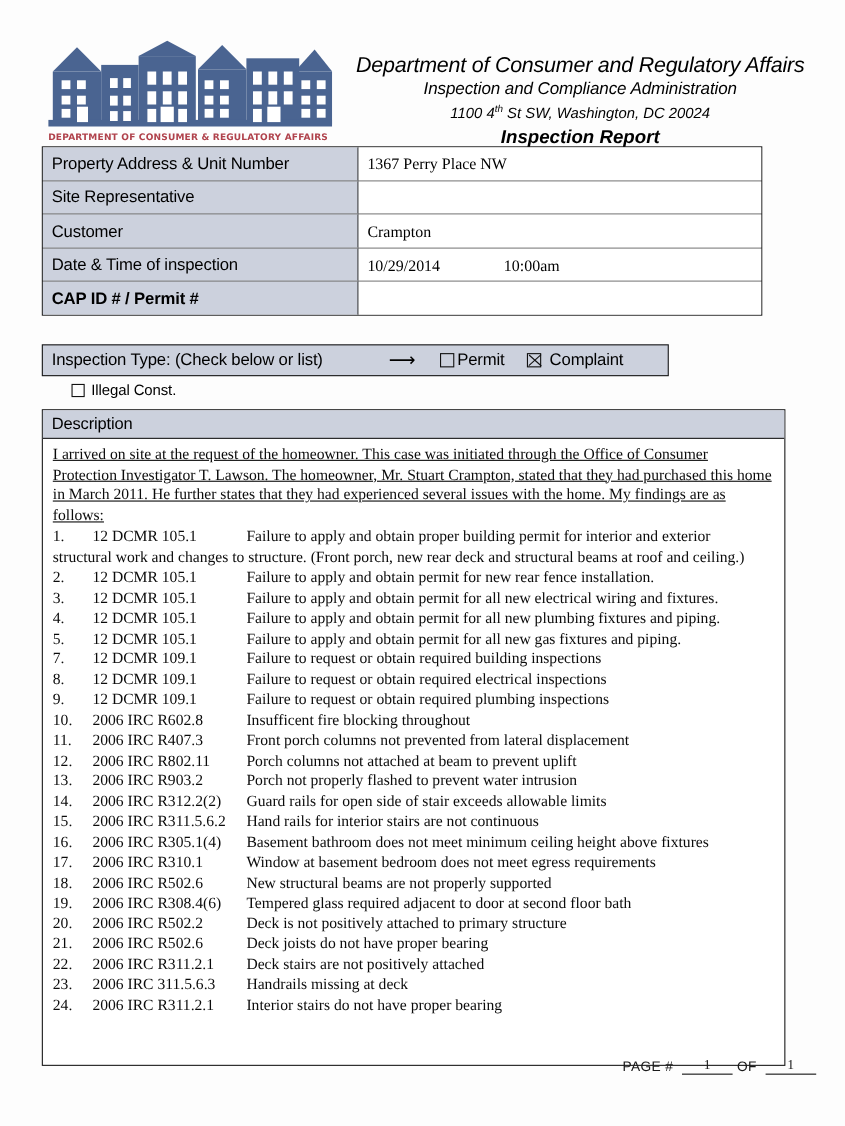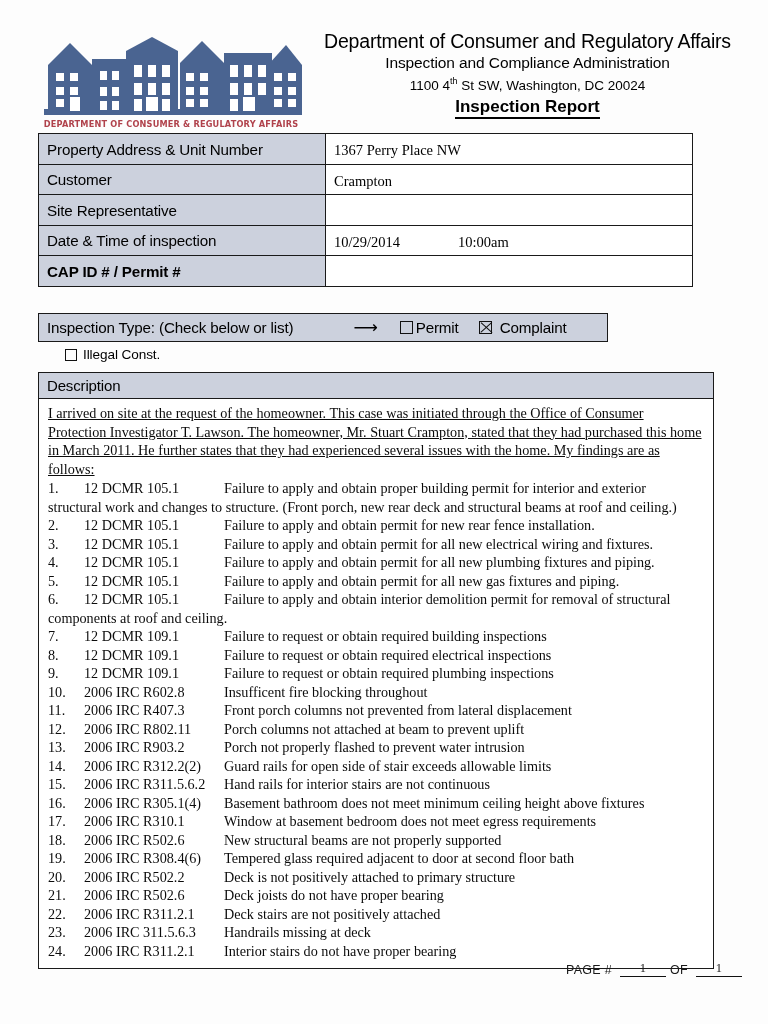--- a/index.html
+++ b/index.html
@@ -41,23 +41,24 @@
     font-weight: bold;
     font-size: 8.2px;
     letter-spacing: 0.18px;
     color: #b0424c;
     margin-top: 2px;
     text-align: center;
     white-space: nowrap;
   }
   .header-text {
     position: absolute;
-    left: 300px; top: 0;
+    left: 300px; top: 18px;
     width: 455px;
     text-align: center;
+    font-style: italic;
   }
   .h-line1 {
     font-size: 19.5px;
     letter-spacing: -0.2px;
     line-height: 23px;
     white-space: nowrap;
   }
   .h-line2 {
     font-size: 15.5px;
     line-height: 19px;
@@ -351,30 +352,30 @@
   <div class="form-table">
 
     <div class="form-row">
       <div class="cell-label">Property Address &amp; Unit Number</div>
       <div class="cell-value">
           <span class="val-main">1367 Perry Place NW</span>
         </div>
     </div>
 
     <div class="form-row">
+      <div class="cell-label">Site Representative</div>
+      <div class="cell-value">
+          <span class="val-main"></span>
+        </div>
+    </div>
+
+    <div class="form-row">
       <div class="cell-label">Customer</div>
       <div class="cell-value">
           <span class="val-main">Crampton</span>
-        </div>
-    </div>
-
-    <div class="form-row">
-      <div class="cell-label">Site Representative</div>
-      <div class="cell-value">
-          <span class="val-main"></span>
         </div>
     </div>
 
 
     <div class="form-row">
       <div class="cell-label">Date &amp; Time of inspection</div>
       <div class="cell-value">
           <span class="val-main">10/29/2014</span>
           <span class="val-time">10:00am</span>
         </div>
@@ -409,21 +410,20 @@
   <div class="desc-box">
     <div class="desc-header">Description</div>
     <div class="desc-body">
       <p class="intro-para">I arrived on site at the request of the homeowner.  This case was initiated through the Office of Consumer Protection Investigator T. Lawson.  The homeowner, Mr. Stuart Crampton, stated that they had purchased this home in March 2011.  He further states that they had experienced several issues with the home.  My findings are as follows:</p>
       <div class="viol-list" id="violation-list">
           <div class="viol-item"><span class="v-num">1.</span><span class="v-code">12 DCMR 105.1</span><span class="v-text">Failure to apply and obtain proper building permit for interior and exterior structural work and changes to structure.  (Front porch, new rear deck and structural beams at roof and ceiling.)</span></div>
           <div class="viol-item"><span class="v-num">2.</span><span class="v-code">12 DCMR 105.1</span><span class="v-text">Failure to apply and obtain permit for new rear fence installation.</span></div>
           <div class="viol-item"><span class="v-num">3.</span><span class="v-code">12 DCMR 105.1</span><span class="v-text">Failure to apply and obtain permit for all new electrical wiring and fixtures.</span></div>
           <div class="viol-item"><span class="v-num">4.</span><span class="v-code">12 DCMR 105.1</span><span class="v-text">Failure to apply and obtain permit for all new plumbing fixtures and piping.</span></div>
           <div class="viol-item"><span class="v-num">5.</span><span class="v-code">12 DCMR 105.1</span><span class="v-text">Failure to apply and obtain permit for all new gas fixtures and piping.</span></div>
-          <div class="viol-item"><span class="v-num">6.</span><span class="v-code">12 DCMR 105.1</span><span class="v-text">Failure to apply and obtain interior demolition permit for removal of structural components at roof and ceiling.</span></div>
           <div class="viol-item"><span class="v-num">7.</span><span class="v-code">12 DCMR 109.1</span><span class="v-text">Failure to request or obtain required building inspections</span></div>
           <div class="viol-item"><span class="v-num">8.</span><span class="v-code">12 DCMR 109.1</span><span class="v-text">Failure to request or obtain required electrical inspections</span></div>
           <div class="viol-item"><span class="v-num">9.</span><span class="v-code">12 DCMR 109.1</span><span class="v-text">Failure to request or obtain required plumbing inspections</span></div>
           <div class="viol-item"><span class="v-num">10.</span><span class="v-code">2006 IRC R602.8</span><span class="v-text">Insufficent fire blocking throughout</span></div>
           <div class="viol-item"><span class="v-num">11.</span><span class="v-code">2006 IRC R407.3</span><span class="v-text">Front porch columns not prevented from lateral displacement</span></div>
           <div class="viol-item"><span class="v-num">12.</span><span class="v-code">2006 IRC R802.11</span><span class="v-text">Porch columns not attached at beam to prevent uplift</span></div>
           <div class="viol-item"><span class="v-num">13.</span><span class="v-code">2006 IRC R903.2</span><span class="v-text">Porch not properly flashed to prevent water intrusion</span></div>
           <div class="viol-item"><span class="v-num">14.</span><span class="v-code">2006 IRC R312.2(2)</span><span class="v-text">Guard rails for open side of stair exceeds allowable limits</span></div>
           <div class="viol-item"><span class="v-num">15.</span><span class="v-code">2006 IRC R311.5.6.2</span><span class="v-text">Hand rails for interior stairs are not continuous</span></div>
           <div class="viol-item"><span class="v-num">16.</span><span class="v-code">2006 IRC R305.1(4)</span><span class="v-text">Basement bathroom does not meet minimum ceiling height above fixtures</span></div>

